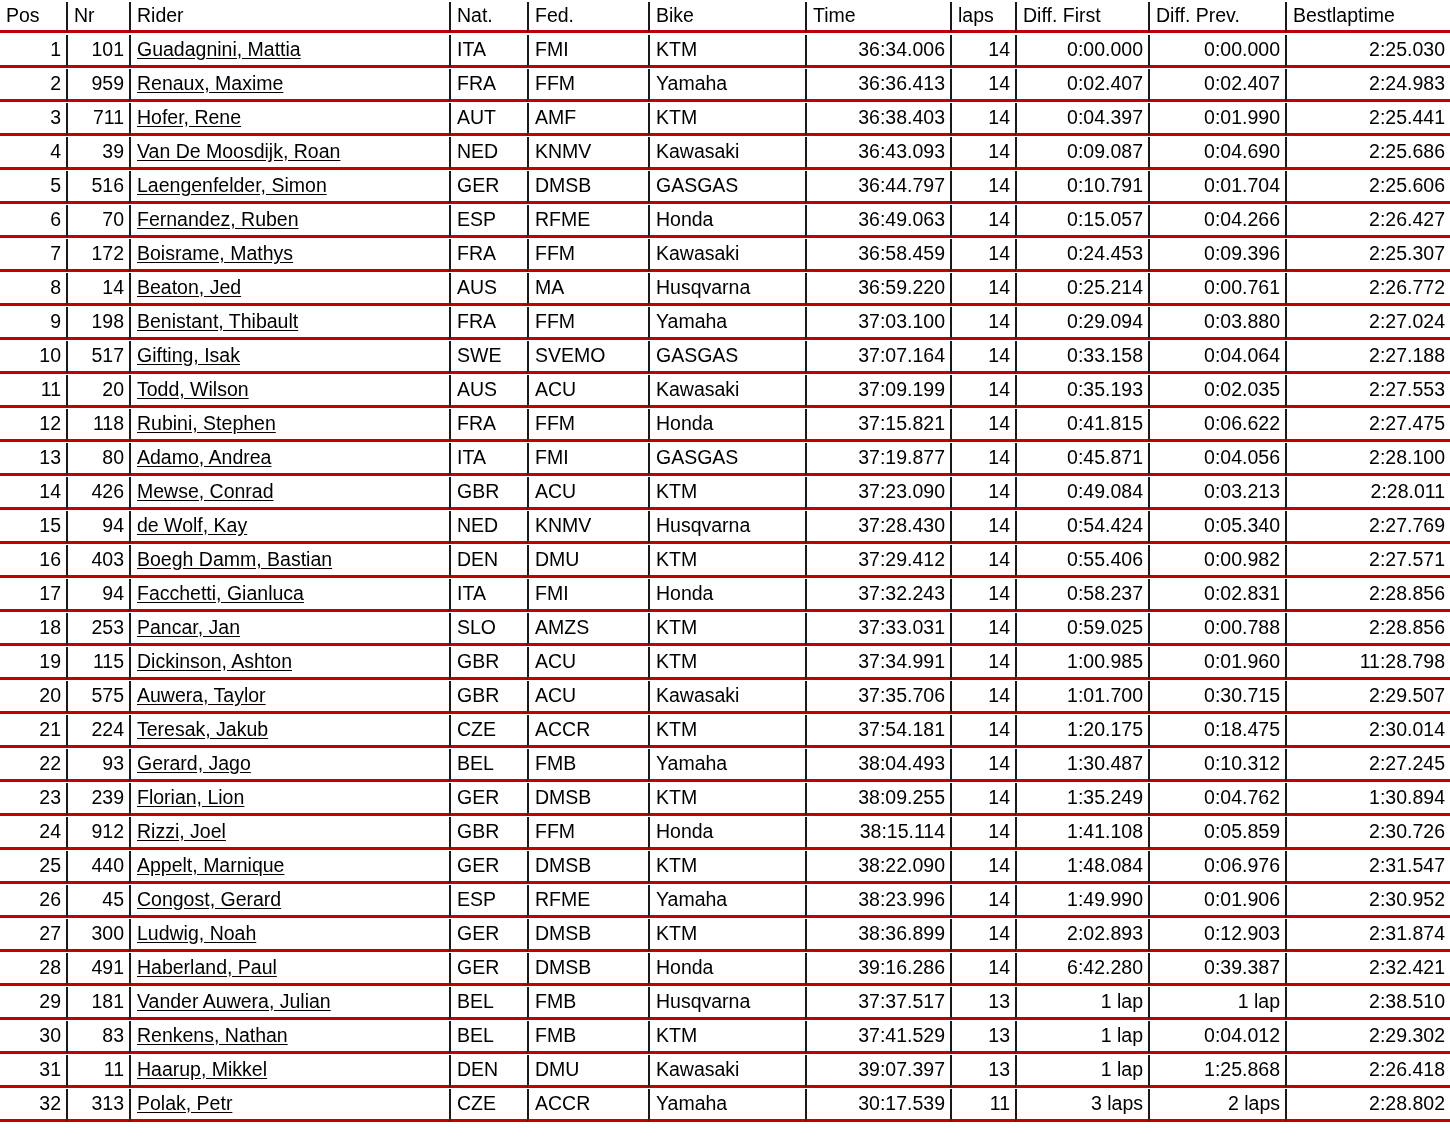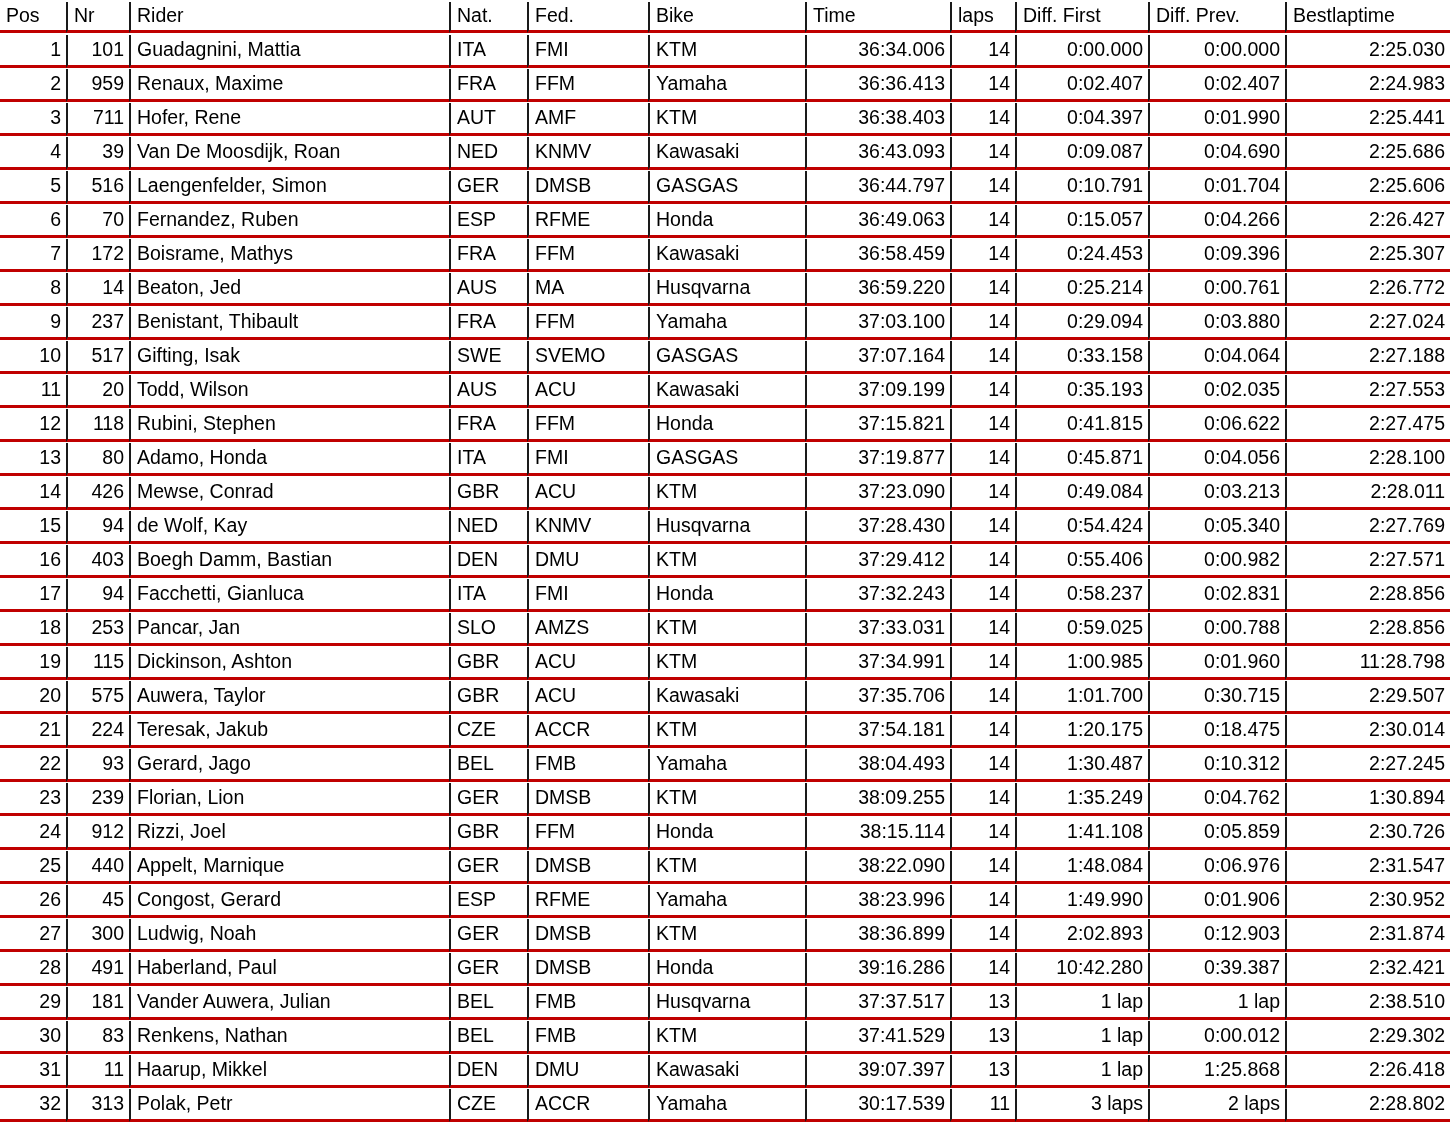--- a/index.html
+++ b/index.html
@@ -50,20 +50,21 @@
 
   
   thead .cellbox {
     height: 31px;
   }
 
   .a-left  { justify-content: flex-start; }
   .a-right { justify-content: flex-end; }
 
   .rider-name {
+    text-decoration: underline;
     text-underline-offset: 2px;
   }
 
   
   col.c-pos   { width: 66px;  }
   col.c-nr    { width: 63px;  }
   col.c-rider { width: 320px; }
   col.c-nat   { width: 78px;  }
   col.c-fed   { width: 121px; }
   col.c-bike  { width: 157px; }
@@ -422,21 +423,21 @@
         </td>
         <td>
           <span class="cellbox a-right">2:26.772</span>
         </td>
       </tr>
       <tr>
         <td>
           <span class="cellbox a-right noleft">9</span>
         </td>
         <td>
-          <span class="cellbox a-right">237</span>
+          <span class="cellbox a-right">198</span>
         </td>
         <td>
           <span class="cellbox a-left">
             <span class="rider-name">Benistant, Thibault</span>
           </span>
         </td>
         <td>
           <span class="cellbox a-left">FRA</span>
         </td>
         <td>
@@ -574,21 +575,21 @@
       </tr>
       <tr>
         <td>
           <span class="cellbox a-right noleft">13</span>
         </td>
         <td>
           <span class="cellbox a-right">80</span>
         </td>
         <td>
           <span class="cellbox a-left">
-            <span class="rider-name">Adamo, Honda</span>
+            <span class="rider-name">Adamo, Andrea</span>
           </span>
         </td>
         <td>
           <span class="cellbox a-left">ITA</span>
         </td>
         <td>
           <span class="cellbox a-left">FMI</span>
         </td>
         <td>
           <span class="cellbox a-left">GASGAS</span>
@@ -1148,21 +1149,21 @@
         <td>
           <span class="cellbox a-left">Honda</span>
         </td>
         <td>
           <span class="cellbox a-right">39:16.286</span>
         </td>
         <td>
           <span class="cellbox a-right">14</span>
         </td>
         <td>
-          <span class="cellbox a-right">10:42.280</span>
+          <span class="cellbox a-right">6:42.280</span>
         </td>
         <td>
           <span class="cellbox a-right">0:39.387</span>
         </td>
         <td>
           <span class="cellbox a-right">2:32.421</span>
         </td>
       </tr>
       <tr>
         <td>
@@ -1225,21 +1226,21 @@
         <td>
           <span class="cellbox a-right">37:41.529</span>
         </td>
         <td>
           <span class="cellbox a-right">13</span>
         </td>
         <td>
           <span class="cellbox a-right">1 lap</span>
         </td>
         <td>
-          <span class="cellbox a-right">0:00.012</span>
+          <span class="cellbox a-right">0:04.012</span>
         </td>
         <td>
           <span class="cellbox a-right">2:29.302</span>
         </td>
       </tr>
       <tr>
         <td>
           <span class="cellbox a-right noleft">31</span>
         </td>
         <td>

